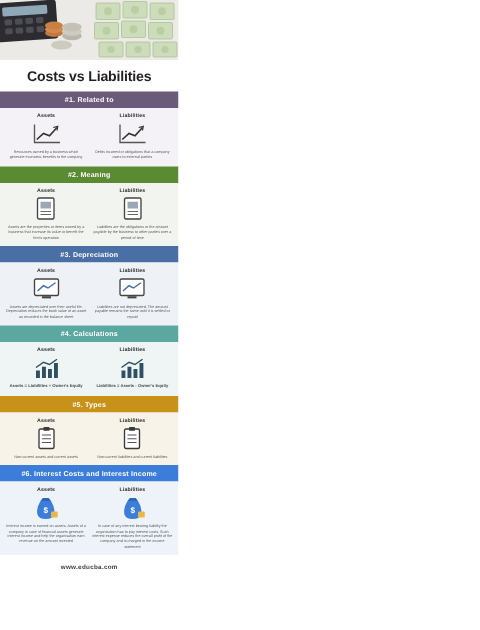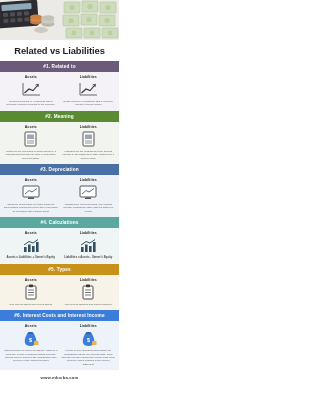--- a/index.html
+++ b/index.html
@@ -111,21 +111,21 @@
         <circle cx="74" cy="33" r="2.4" fill="#b9cfa2"></circle>
         <rect x="84" y="28" width="16" height="10" rx="0.8" fill="#cddcbb" stroke="#a8bd91" stroke-width="0.5"></rect>
         <circle cx="92" cy="33" r="2.4" fill="#b9cfa2"></circle>
         <rect x="102" y="28" width="16" height="10" rx="0.8" fill="#cddcbb" stroke="#a8bd91" stroke-width="0.5"></rect>
         <circle cx="110" cy="33" r="2.4" fill="#b9cfa2"></circle>
       </g>
     </svg>
   </div>
 
   <div class="title-wrap">
-    <div class="title">Related vs Liabilities</div>
+    <div class="title">Costs vs Liabilities</div>
   </div>
 
   <div class="section s1">
     <div class="bar" style="background: rgb(107, 91, 123);">#1. Related to</div>
     <div class="body">
       <div class="col">
         <div class="col-head">Assets</div>
         <div class="icon">
           <svg width="20" height="15" viewBox="0 0 20 15">
             <path d="M2 1 V13 H19" stroke="#555" stroke-width="0.9" fill="none"></path>

